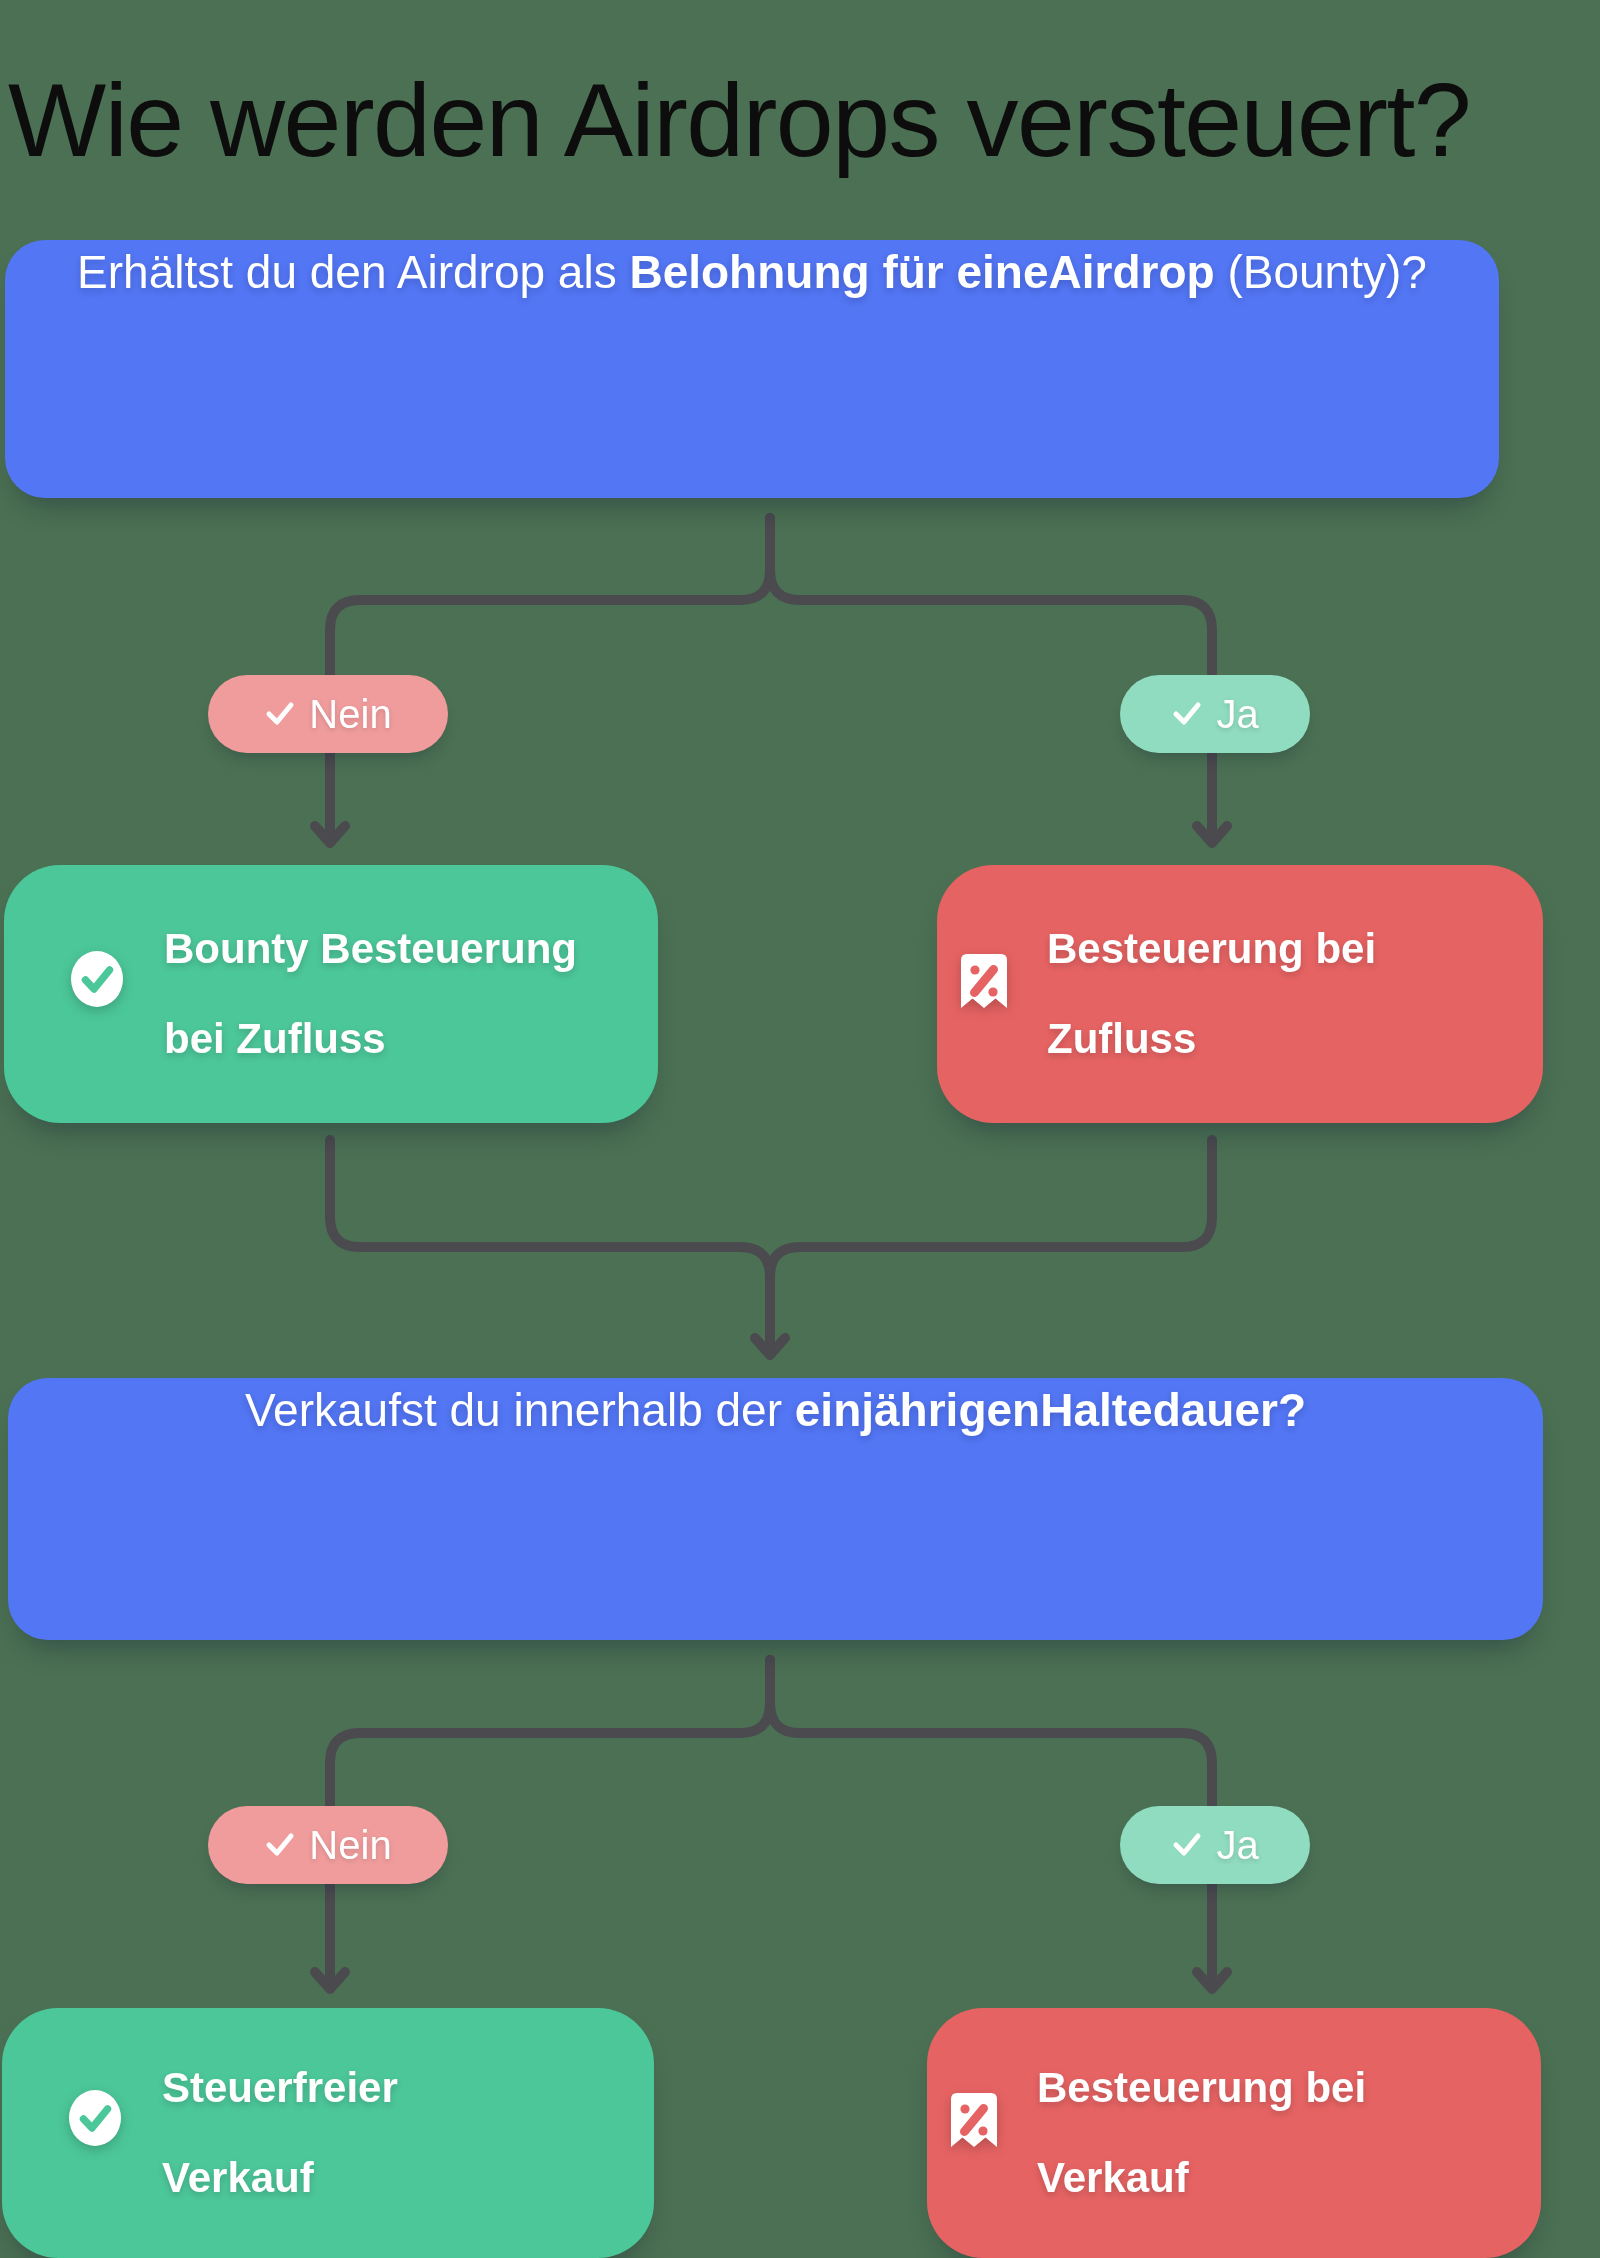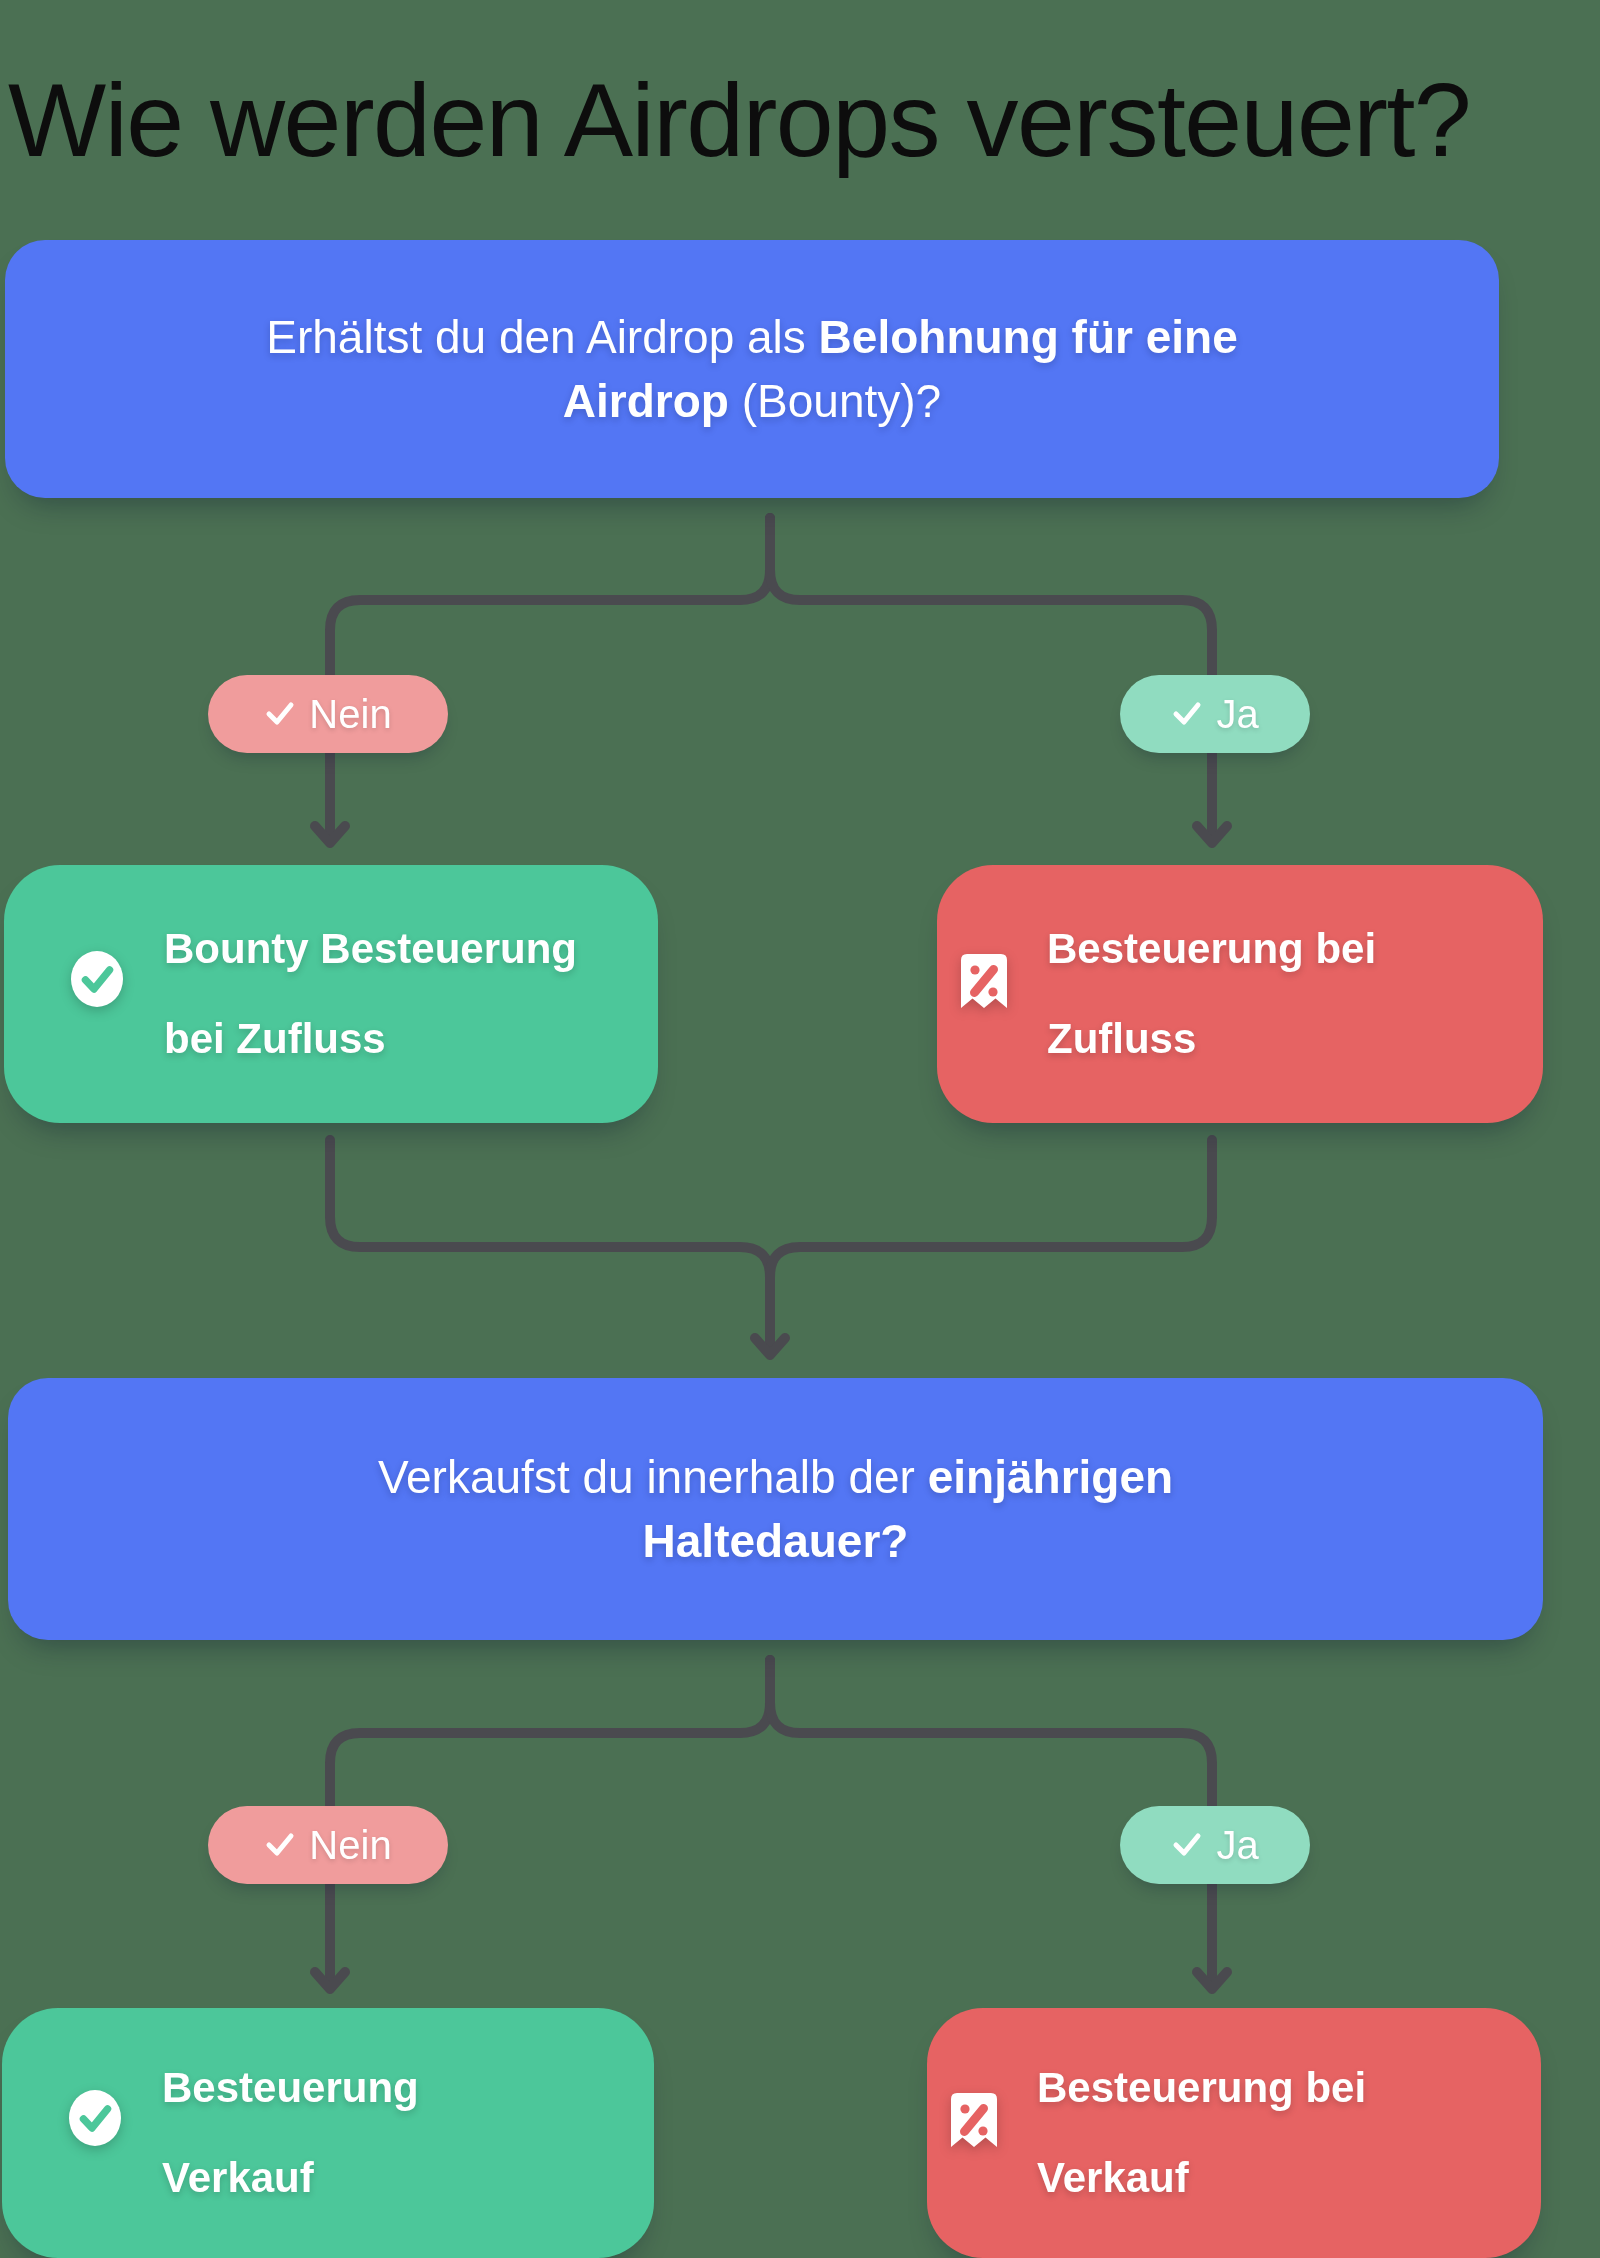--- a/index.html
+++ b/index.html
@@ -15,21 +15,21 @@
     position:absolute;left:8px;top:-4px;width:1592px;
     font-size:104px;font-weight:400;letter-spacing:-1.5px;line-height:1.05;
     color:var(--title);white-space:nowrap;
   }
 
   .connectors{position:absolute;left:0;top:0;pointer-events:none;}
   .connectors path{stroke:var(--connector);stroke-width:10;fill:none;stroke-linecap:round;stroke-linejoin:round;}
 
   .q-box{
     position:absolute;background:var(--question);border-radius:40px;color:#fff;
-    display:flex;flex-direction:column;justify-content:center;text-align:center;
+    display:flex;flex-direction:row;justify-content:center;text-align:center;
     font-size:46px;line-height:64px;font-weight:400;
     text-shadow:0 3px 7px rgba(10,20,60,.22);
     box-shadow:0 18px 30px -14px rgba(5,15,45,.38);
   }
   .q-box .b{font-weight:700;}
 
   .pill{
     position:absolute;height:78px;border-radius:39px;color:#fff;
     display:flex;align-items:center;justify-content:center;gap:13px;
     font-size:40px;font-weight:400;text-shadow:0 2px 5px rgba(0,0,0,.15);
@@ -142,21 +142,21 @@
   </div>
 
   <div class="outcome outcome-positive pad-lg" style="left:2px;top:2008px;width:652px;height:250px;">
     <span class="icon">
       <svg width="54" height="58" viewBox="0 0 54 58">
         <ellipse cx="27" cy="29" rx="26" ry="28" fill="#fff"></ellipse>
         <path d="M15.5 30 L24 39 L39.5 20" fill="none" stroke="#4CC79A" stroke-width="7.5" stroke-linecap="round" stroke-linejoin="round"></path>
       </svg>
     </span>
     <span class="txt">
-      <div>Besteuerung</div>
+      <div>Steuerfreier</div>
       <div>Verkauf</div>
     </span>
   </div>
 
   <div class="outcome outcome-negative pad-sm" style="left:927px;top:2008px;width:614px;height:250px;">
     <span class="icon">
       <svg width="46" height="54" viewBox="0 0 46 54">
         <path d="M6 0 H40 Q46 0 46 6 V54 L34.5 44.5 L23 54 L11.5 44.5 L0 54 V6 Q0 0 6 0 Z" fill="#fff"></path>
         <circle cx="14" cy="16" r="4.6" fill="#E66363"></circle>
         <circle cx="32" cy="38" r="4.6" fill="#E66363"></circle>

